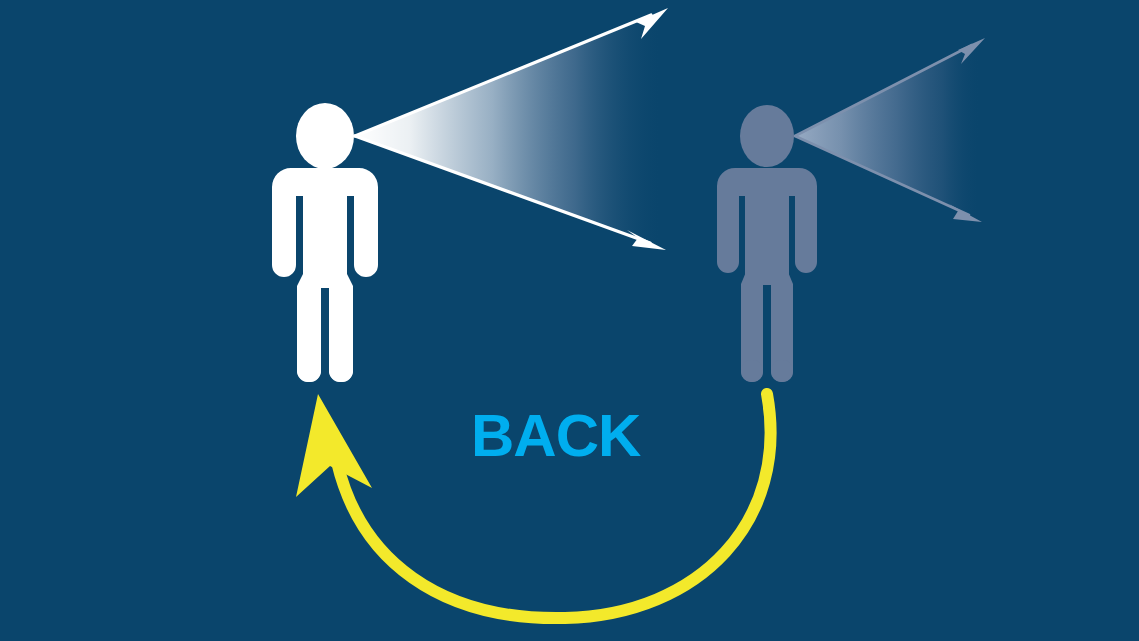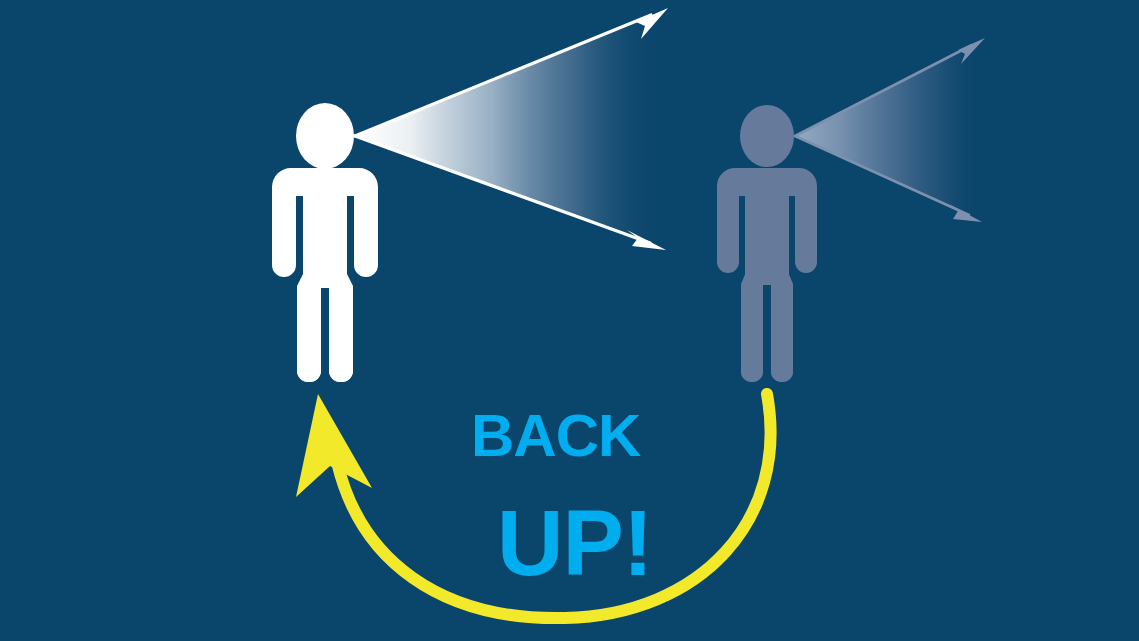--- a/index.html
+++ b/index.html
@@ -171,16 +171,15 @@
                L 353 286
                L 353 370
                A 12 12 0 0 1 329 370 Z" fill="#ffffff"></path>
       <rect x="297" y="358" width="24" height="24" rx="11" fill="#ffffff"></rect>
       <rect x="329" y="358" width="24" height="24" rx="11" fill="#ffffff"></rect>
     </g>
   </svg>
 
   <div class="headline">
     <div class="headline-line headline-line-1" style="color: rgb(0, 174, 239);">BACK</div>
-    <div class="headline-line headline-line-2" style="color: rgb(0, 174, 239);">UP!</div>
   </div>
 
 </div>
 
 </body></html>

